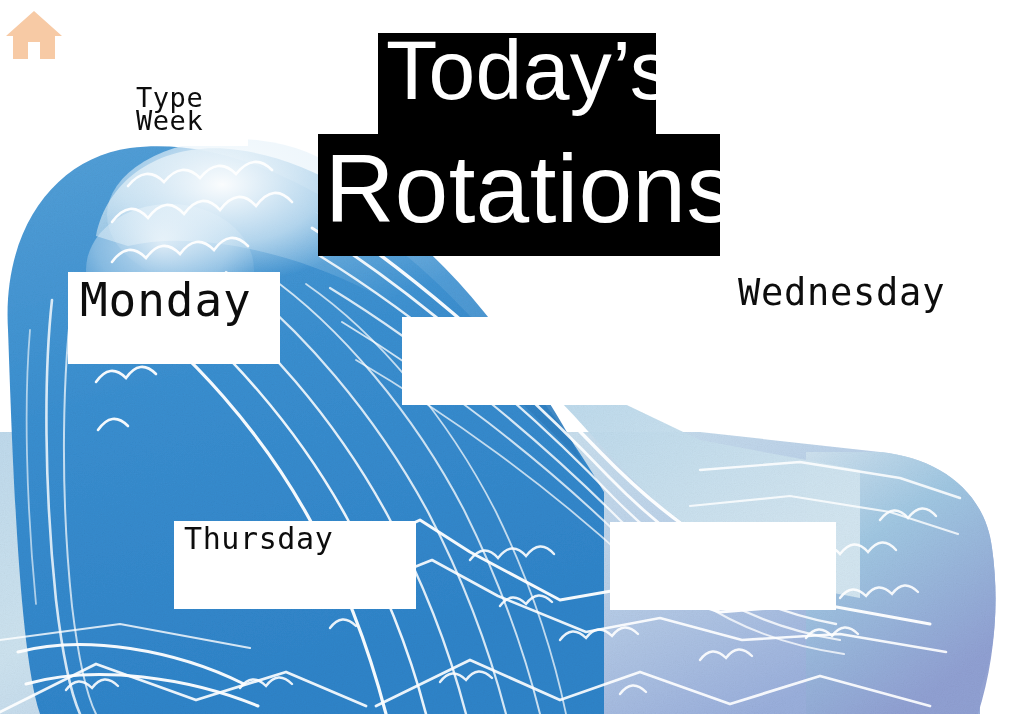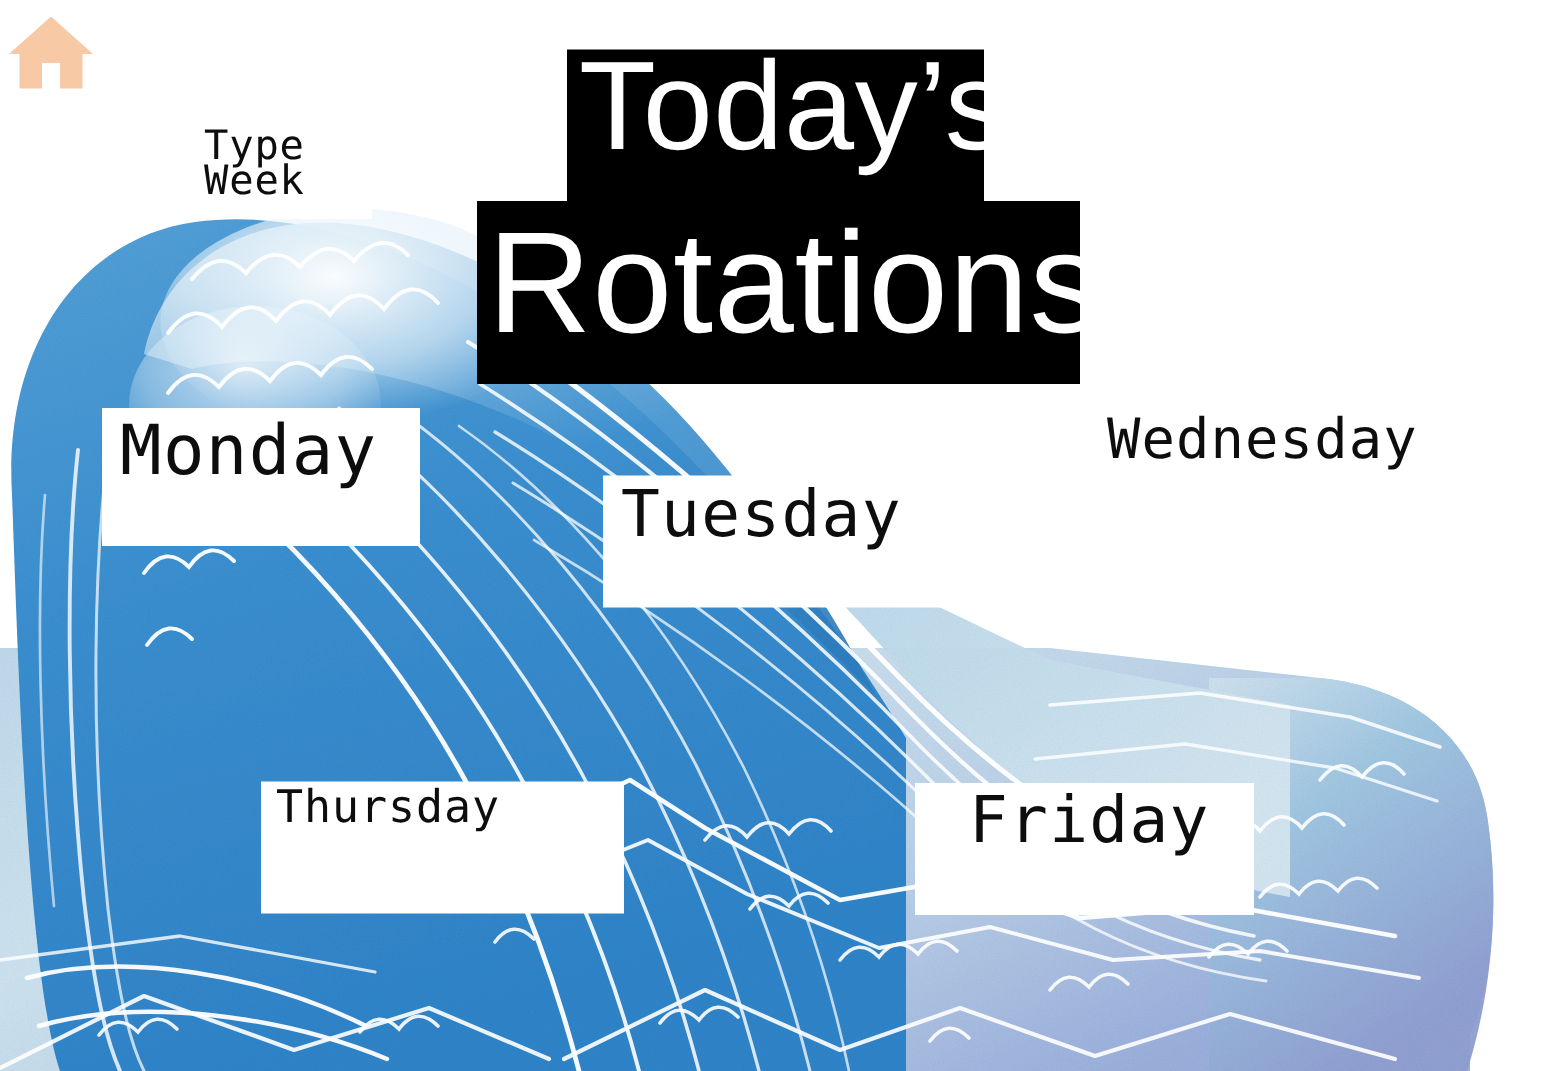--- a/index.html
+++ b/index.html
@@ -234,23 +234,21 @@
 
   <div class="title-plate plate-a"></div>
   <div class="title-plate plate-b"></div>
   <div class="title-text title-line1">Today’s</div>
   <div class="title-text title-line2">Rotations</div>
 
   <div class="card mon-card"></div>
   <div class="hand mon-label">Monday</div>
 
   <div class="card tue-card"></div>
-  <div class="hand tue-label">Tuesday</div>
 
   <div class="hand wed-label">Wednesday</div>
 
   <div class="card thu-card"></div>
   <div class="hand thu-label">Thursday</div>
 
   <div class="card fri-card"></div>
-  <div class="hand fri-label">Friday</div>
 
 </div>
 
 </body></html>

